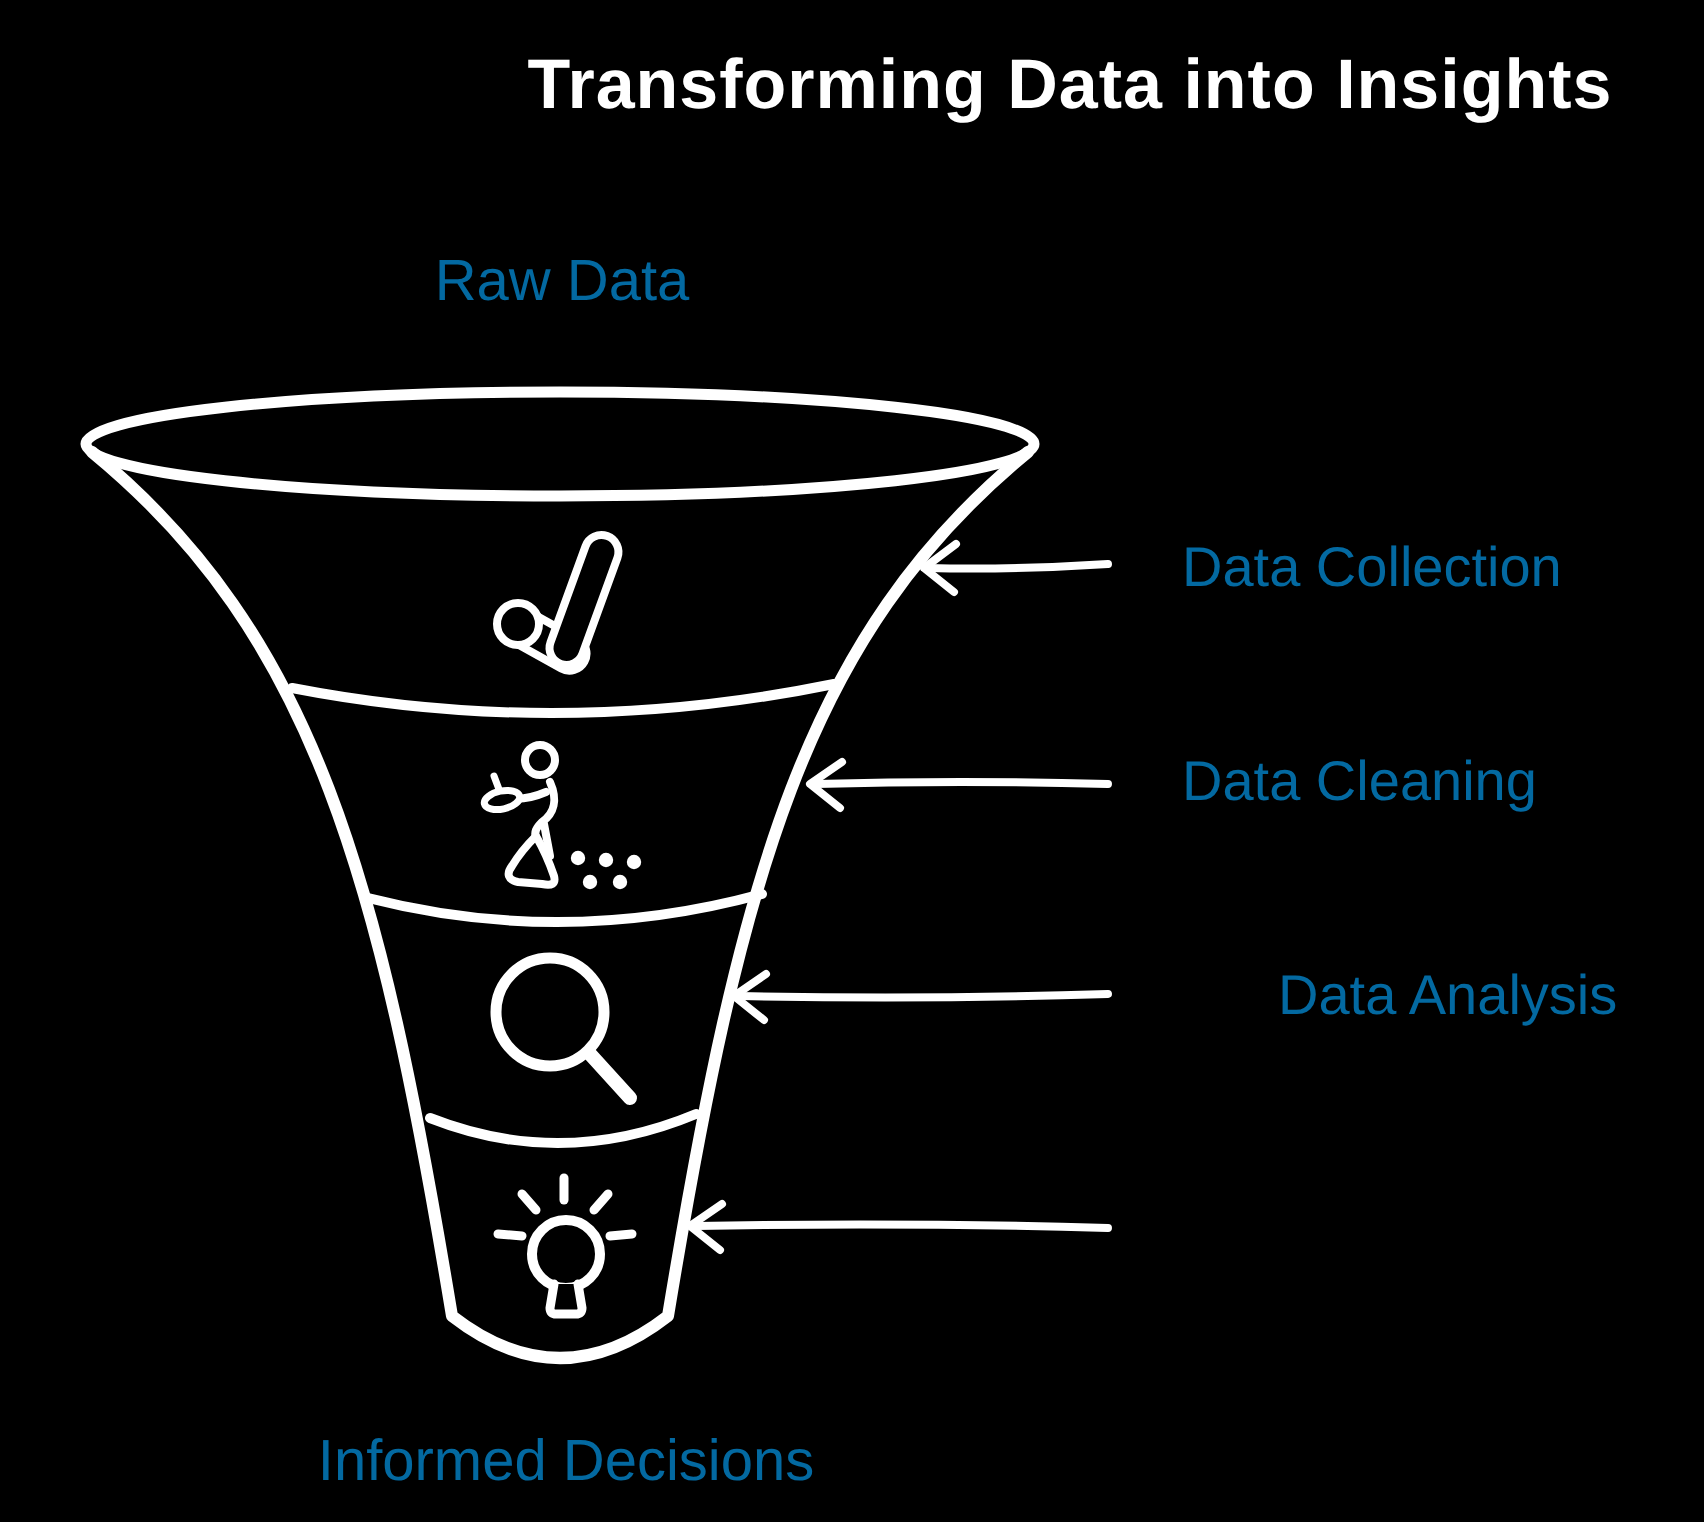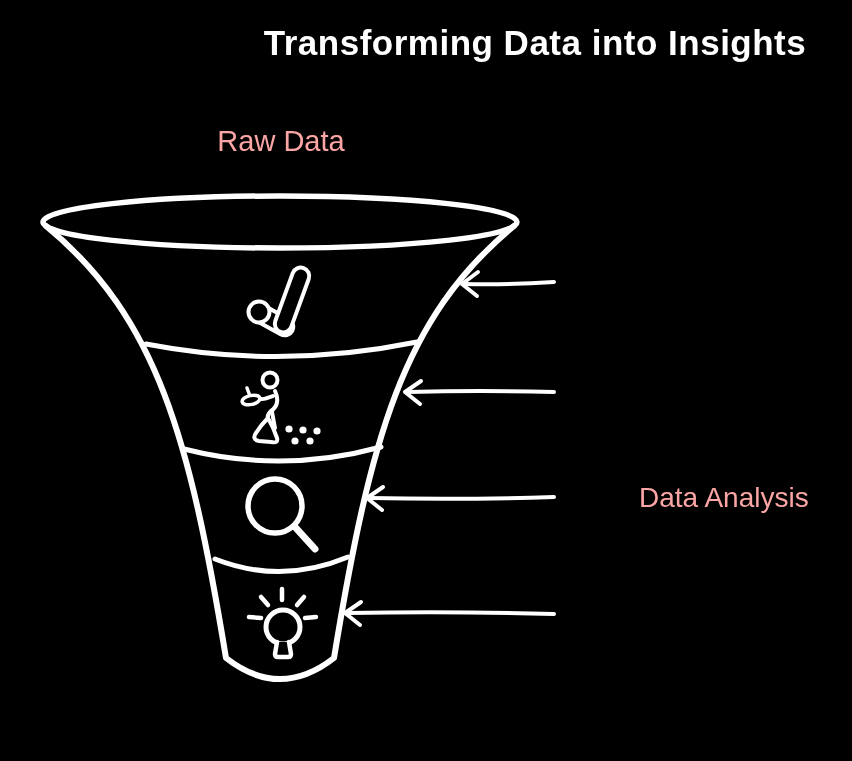--- a/index.html
+++ b/index.html
@@ -18,21 +18,21 @@
   }
   .canvas svg {
     position: absolute;
     left: 0;
     top: 0;
   }
   .txt {
     position: absolute;
     white-space: nowrap;
     line-height: 1;
-    color: #fca5a5;
+    color: #0369a1;
   }
   .title {
     left: 535px;
     top: 25px;
     transform: translateX(-50%);
     font-size: 35px;
     font-weight: 700;
     color: #ffffff;
     letter-spacing: 0.5px;
   }
@@ -127,16 +127,19 @@
       <path d="M 261 618 L 249 617"></path>
       <path d="M 297 605 L 304 597"></path>
       <path d="M 305 618 L 316 617"></path>
     </g>
   </svg>
 
   <div class="txt title">Transforming Data into Insights</div>
 
   <div class="txt raw-label">Raw Data</div>
 
+  <div class="txt stage-label s0">Data Collection</div>
+  <div class="txt stage-label s1">Data Cleaning</div>
   <div class="txt stage-label s2">Data Analysis</div>
 
+  <div class="txt informed-label">Informed Decisions</div>
 
 </div>
 
 </body></html>

